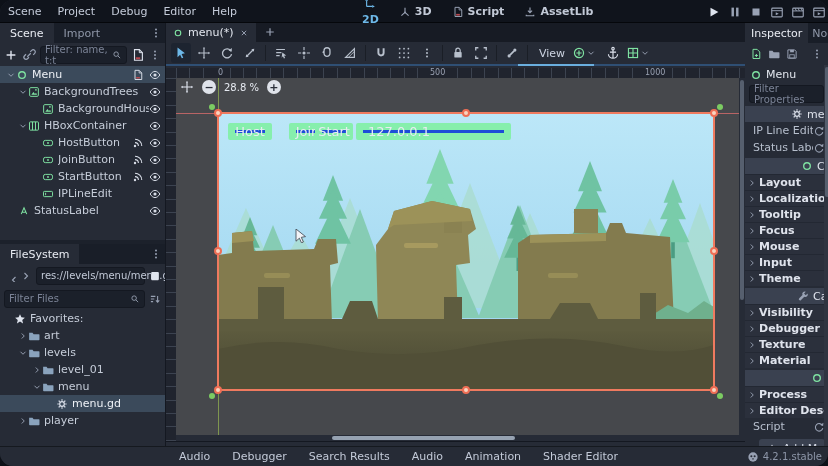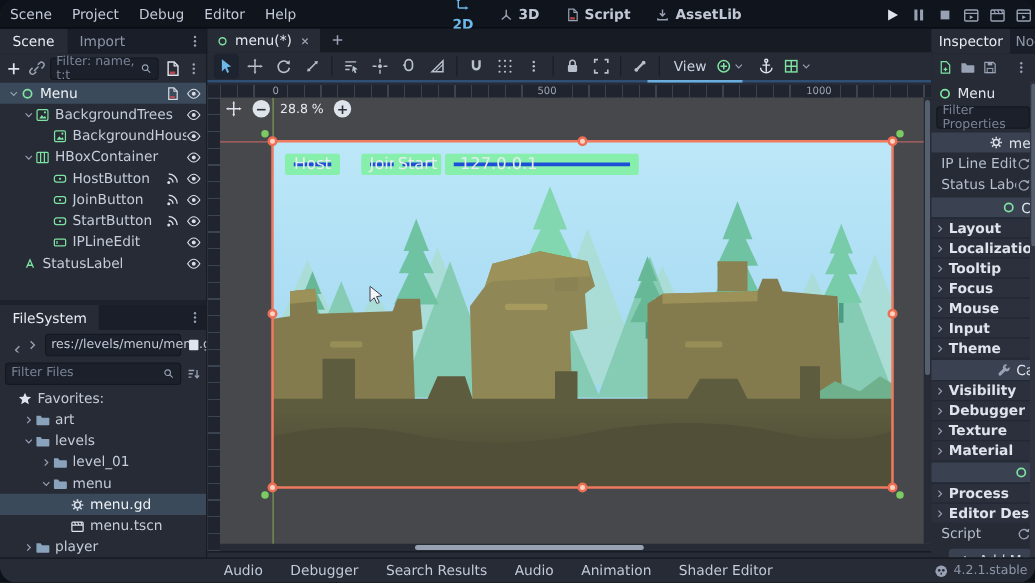--- a/index.html
+++ b/index.html
@@ -605,27 +605,20 @@
           <span class="lbl">menu</span>
         </div>
         <div class="trow sel">
           <span class="ind" style="width:50px"></span>
           <svg class="ic i12 white">
               <use href="#i-gear"></use>
             </svg>
           <span class="lbl" style="color:#eef1f6">menu.gd</span>
         </div>
         <div class="trow">
-          <span class="ind" style="width:50px"></span>
-          <svg class="ic i12 white">
-              <use href="#i-clapper"></use>
-            </svg>
-          <span class="lbl">menu.tscn</span>
-        </div>
-        <div class="trow">
           <span class="ind" style="width:12px"></span>
           <svg class="ic i10 dim">
               <use href="#i-chevr"></use>
             </svg>
           <svg class="ic i12 fold">
               <use href="#i-folder"></use>
             </svg>
           <span class="lbl">player</span>
         </div>
 

